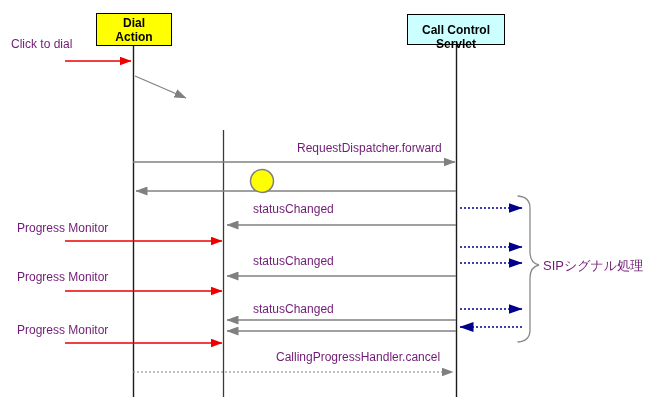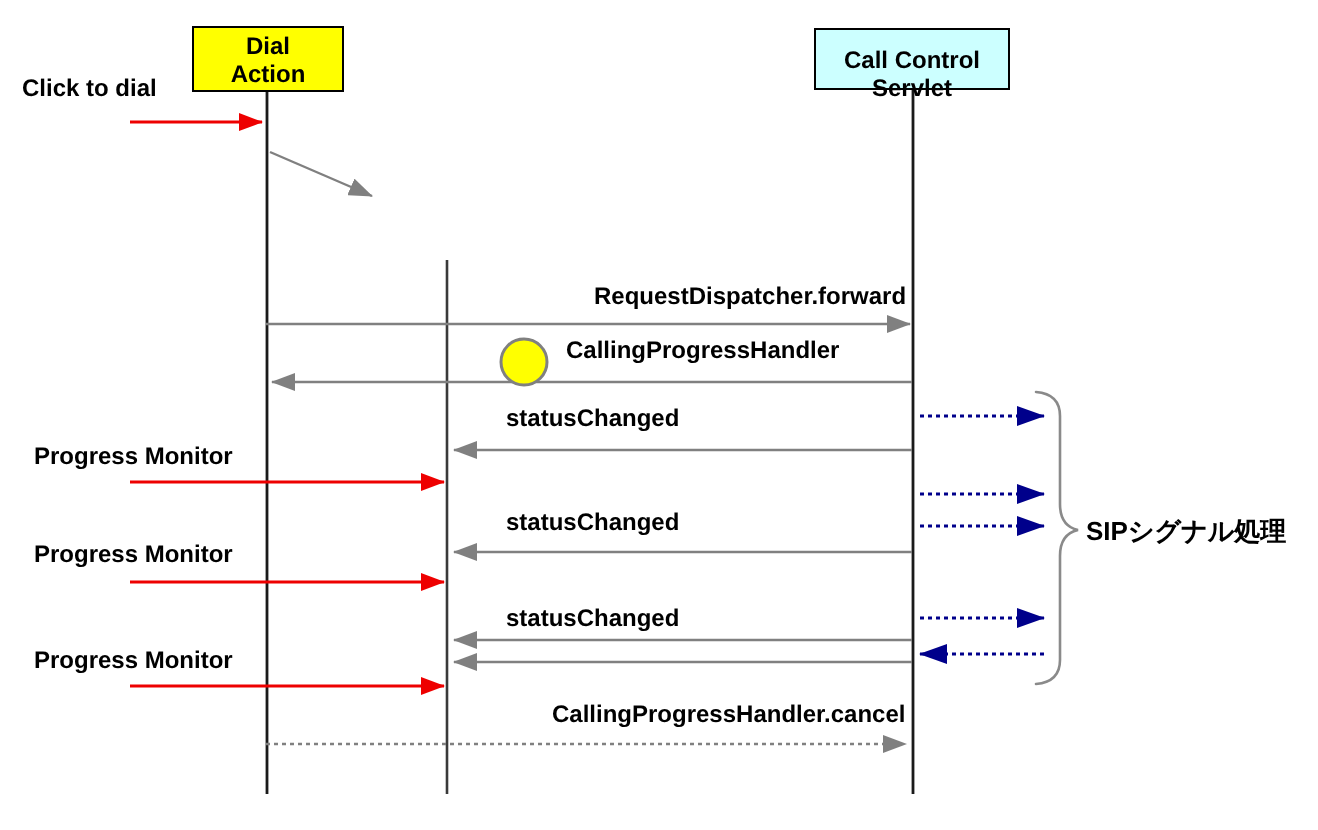--- a/index.html
+++ b/index.html
@@ -14,22 +14,22 @@
     font-weight:bold; font-size:12px; line-height:14px; color:#000; text-align:center;
   }
   .actor.cyan { background:#CCFFFF; }
   #box-dial     { left:96px;  top:13px; width:74px;  height:31px; }
   #box-listener { left:159px; top:99px; width:126px; height:29px; }
   #box-servlet  { left:407px; top:14px; width:96px;  height:29px; }
   #box-dial span     { display:inline-block; max-width:48px;  }
   #box-listener span { display:inline-block; max-width:112px; }
   #box-servlet span  { display:inline-block; max-width:82px;margin-top:15px;  }
   .label {
-    position:absolute; font-weight:bold; font-size:12px; line-height:14px;
-    color:#000000; white-space:nowrap;text-align:center;
+    position:absolute; font-weight:normal; font-size:12px; line-height:14px;
+    color:#701a75; white-space:nowrap;text-align:center;
   }
   #lbl-click   { left:11px;  top:37px;  }
   #lbl-forward { left:253px; top:141px;margin-left:44px; }
   #lbl-handler { left:283px; top:168px; }
   #lbl-status1 { left:253px; top:202px; }
   #lbl-status2 { left:253px; top:254px; }
   #lbl-status3 { left:253px; top:302px; }
   #lbl-mon1    { left:17px;  top:221px; }
   #lbl-mon2    { left:17px;  top:270px; }
   #lbl-mon3    { left:17px;  top:323px; }
@@ -89,21 +89,20 @@
 
   <div class="actor" id="box-dial">
     <span>Dial Action</span>
   </div>
   <div class="actor cyan" id="box-servlet">
     <span>Call Control Servlet</span>
   </div>
 
   <div class="label" id="lbl-click">Click to dial</div>
   <div class="label" id="lbl-forward">RequestDispatcher.forward</div>
-  <div class="label" id="lbl-handler">CallingProgressHandler</div>
   <div class="label" id="lbl-status1">statusChanged</div>
   <div class="label" id="lbl-status2">statusChanged</div>
   <div class="label" id="lbl-status3">statusChanged</div>
   <div class="label" id="lbl-mon1">Progress Monitor</div>
   <div class="label" id="lbl-mon2">Progress Monitor</div>
   <div class="label" id="lbl-mon3">Progress Monitor</div>
   <div class="label" id="lbl-cancel">CallingProgressHandler.cancel</div>
   <div class="label" id="lbl-sip">SIPシグナル処理</div>
 
 </div>

